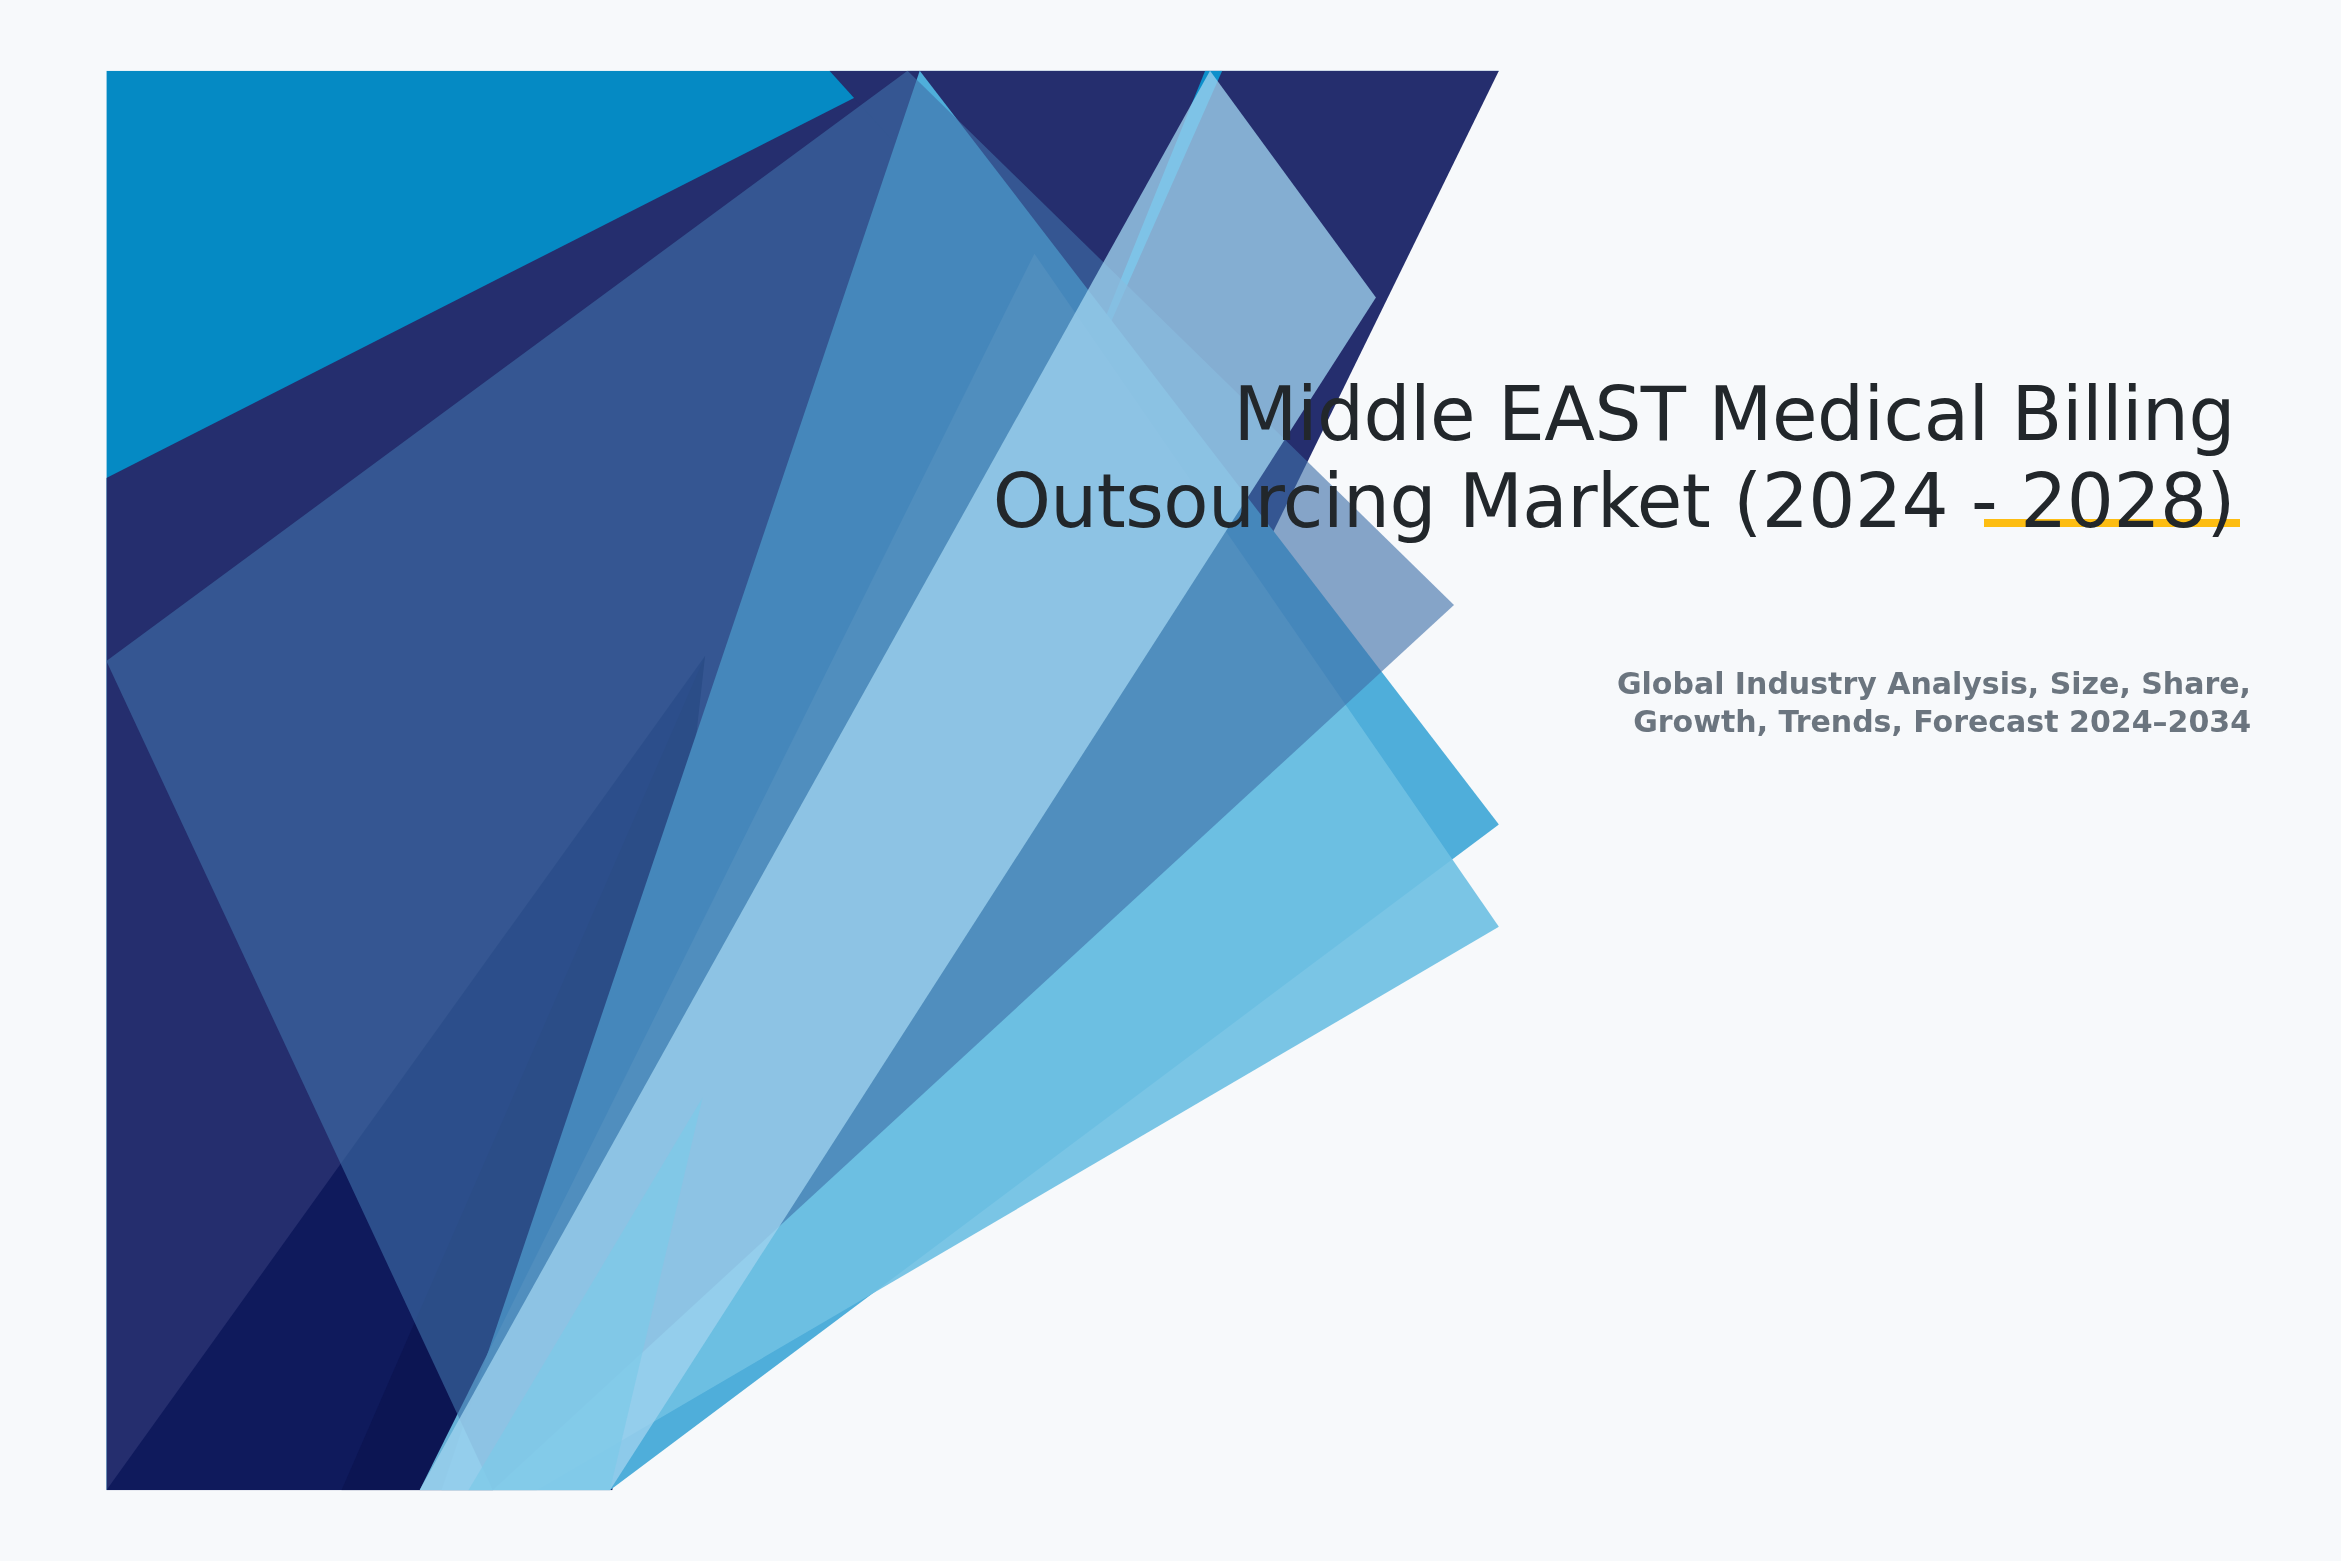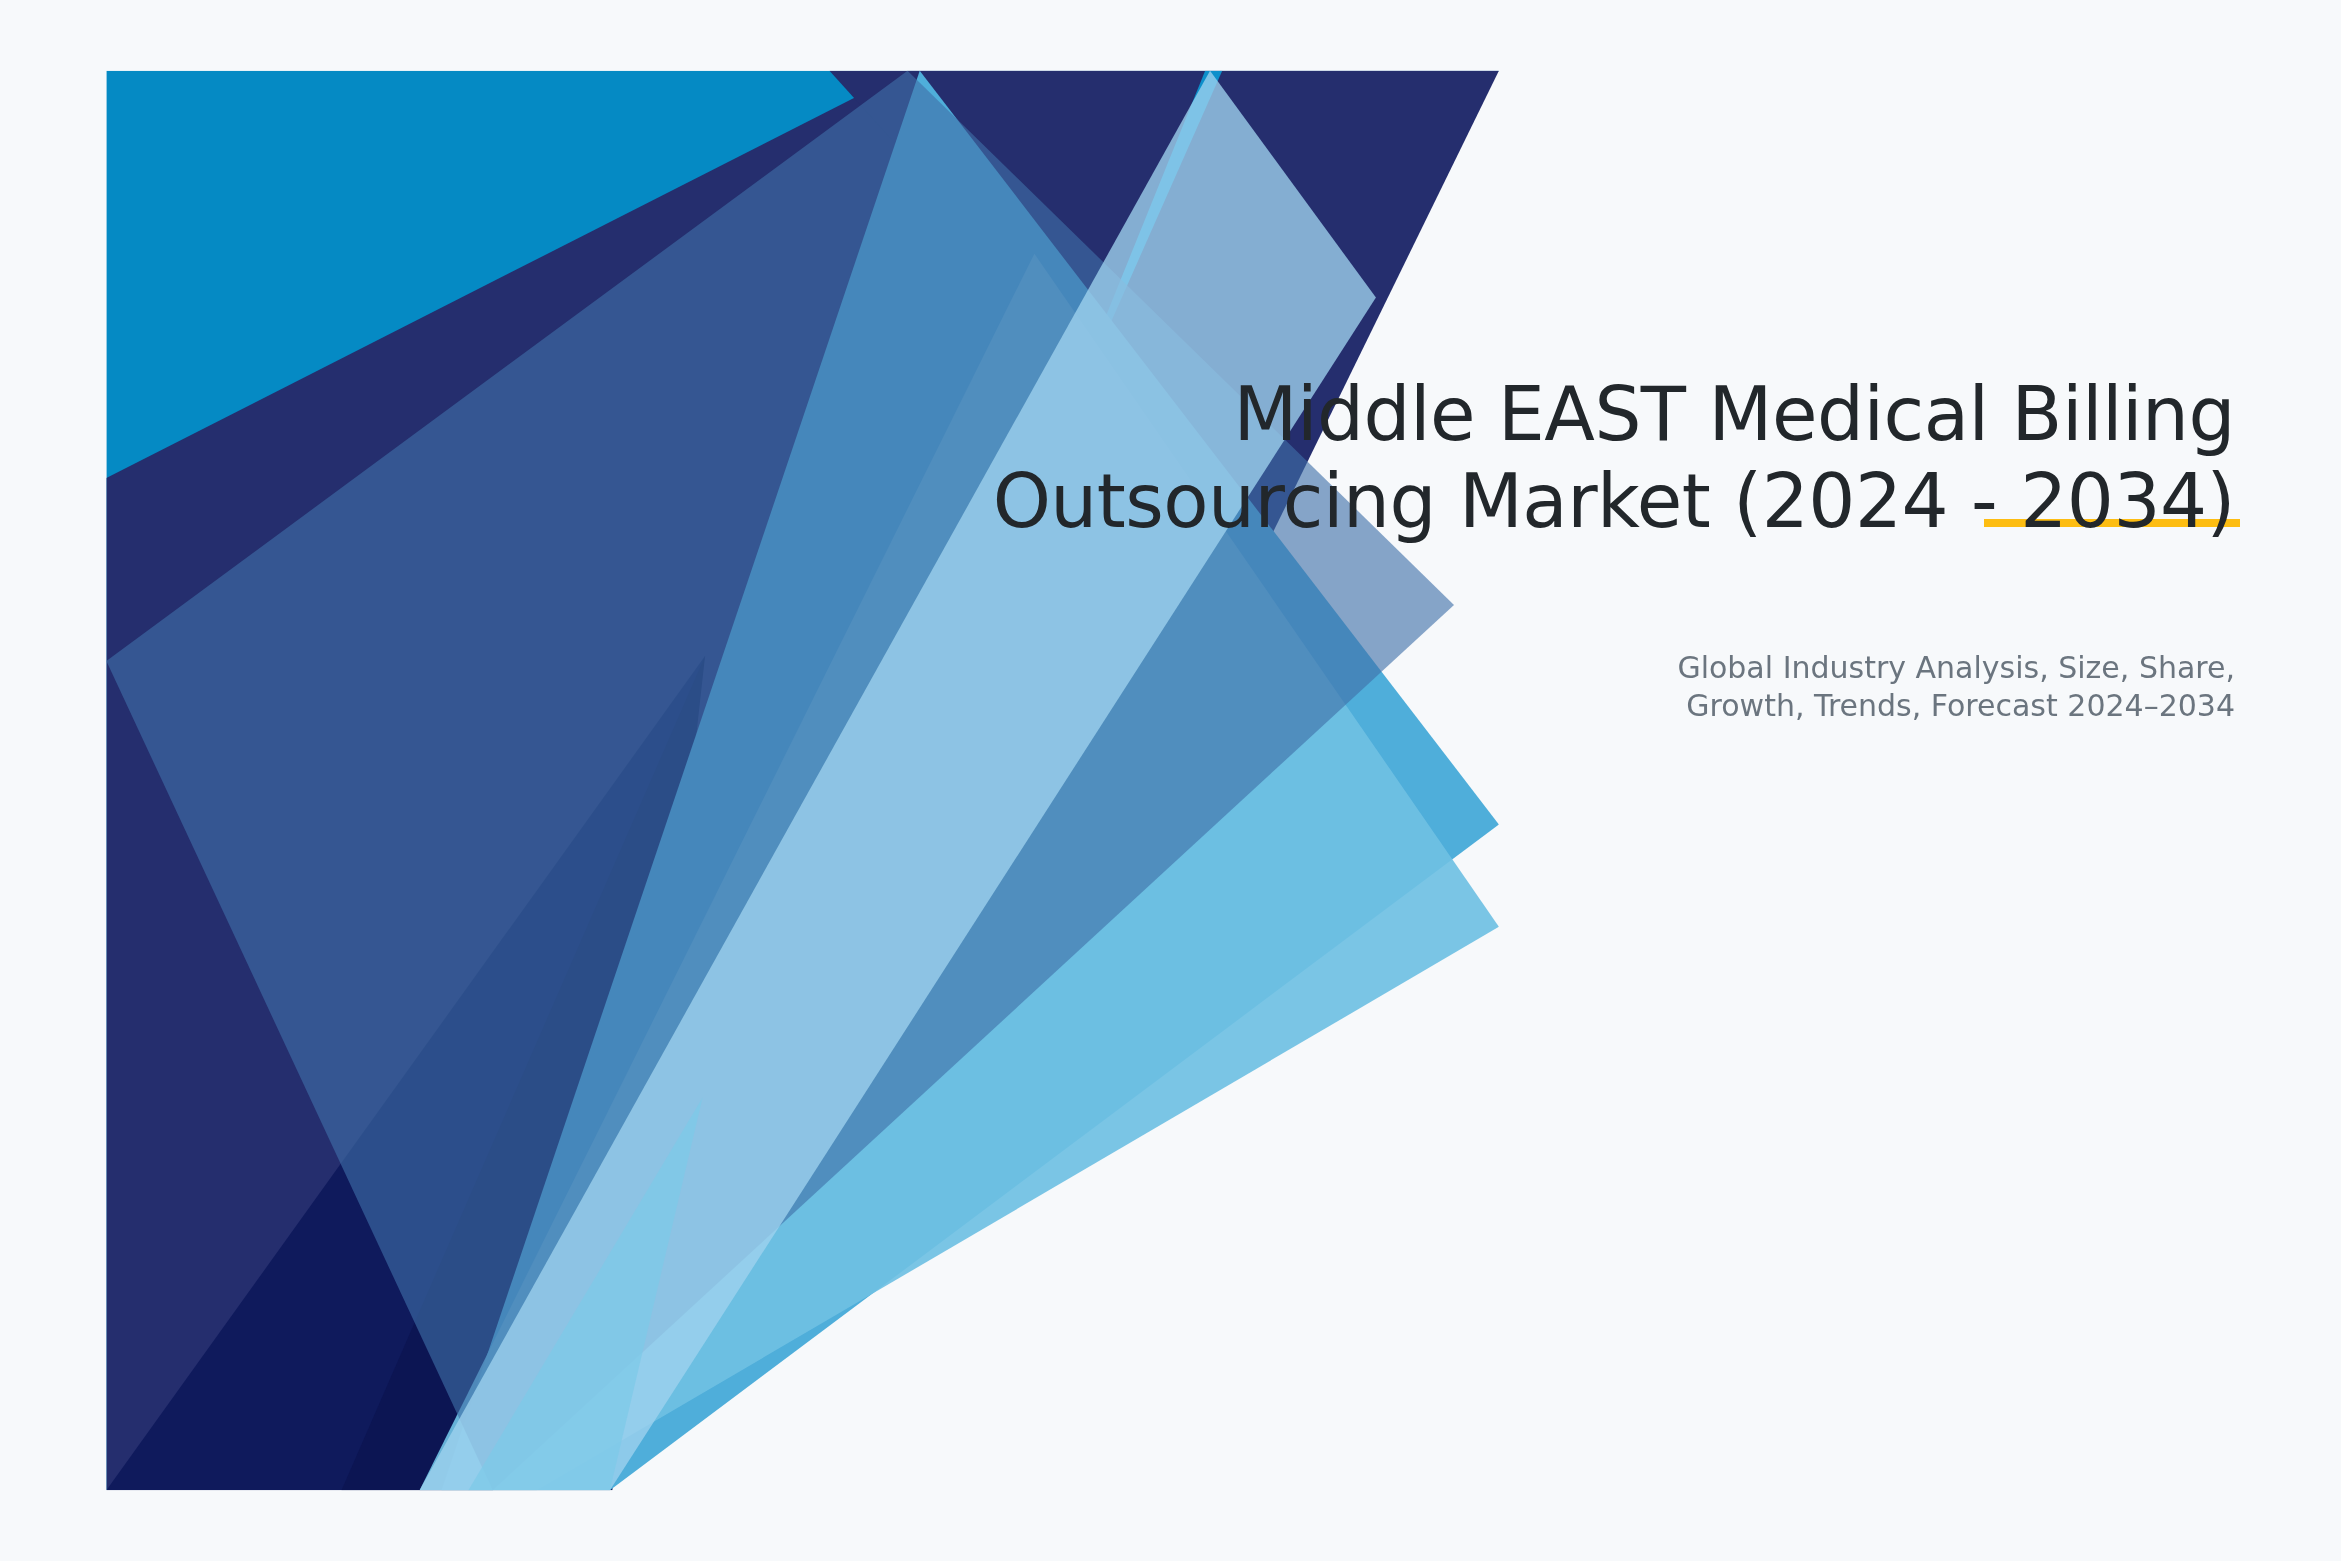--- a/index.html
+++ b/index.html
@@ -53,24 +53,24 @@
     width: 256px;
     height: 8.3px;
     background: #fdbd12;
     z-index: 3;
   }
   #subtitle {
     position: absolute;
     left: 1415px;
     top: 649px;
     width: 820px;
-    margin: 0;
+    margin: 16px;
     text-align: right;
     font-family: "DejaVu Sans", sans-serif;
-    font-weight: 400;
+    font-weight: 700;
     font-size: 30px;
     line-height: 1.28;
     color: #6b757f;
     white-space: pre-line;
     z-index: 4;
   }
 </style>
 </head>
 <body>
 
@@ -112,20 +112,20 @@
 
       <polygon points="1440,2250 1250,3055 960,3055" fill="#7EC9E8" opacity="0.75"></polygon>
 
     </g>
   </svg>
 
   <div id="title-underline"></div>
 
   <div id="text-block">
     <h1 id="title">Middle EAST Medical Billing
-Outsourcing Market (2024 - 2034)</h1>
+Outsourcing Market (2024 - 2028)</h1>
   </div>
 
   <p id="subtitle">Global Industry Analysis, Size, Share,
 Growth, Trends, Forecast 2024–2034</p>
 
 </div>
 
 
 </body></html>

